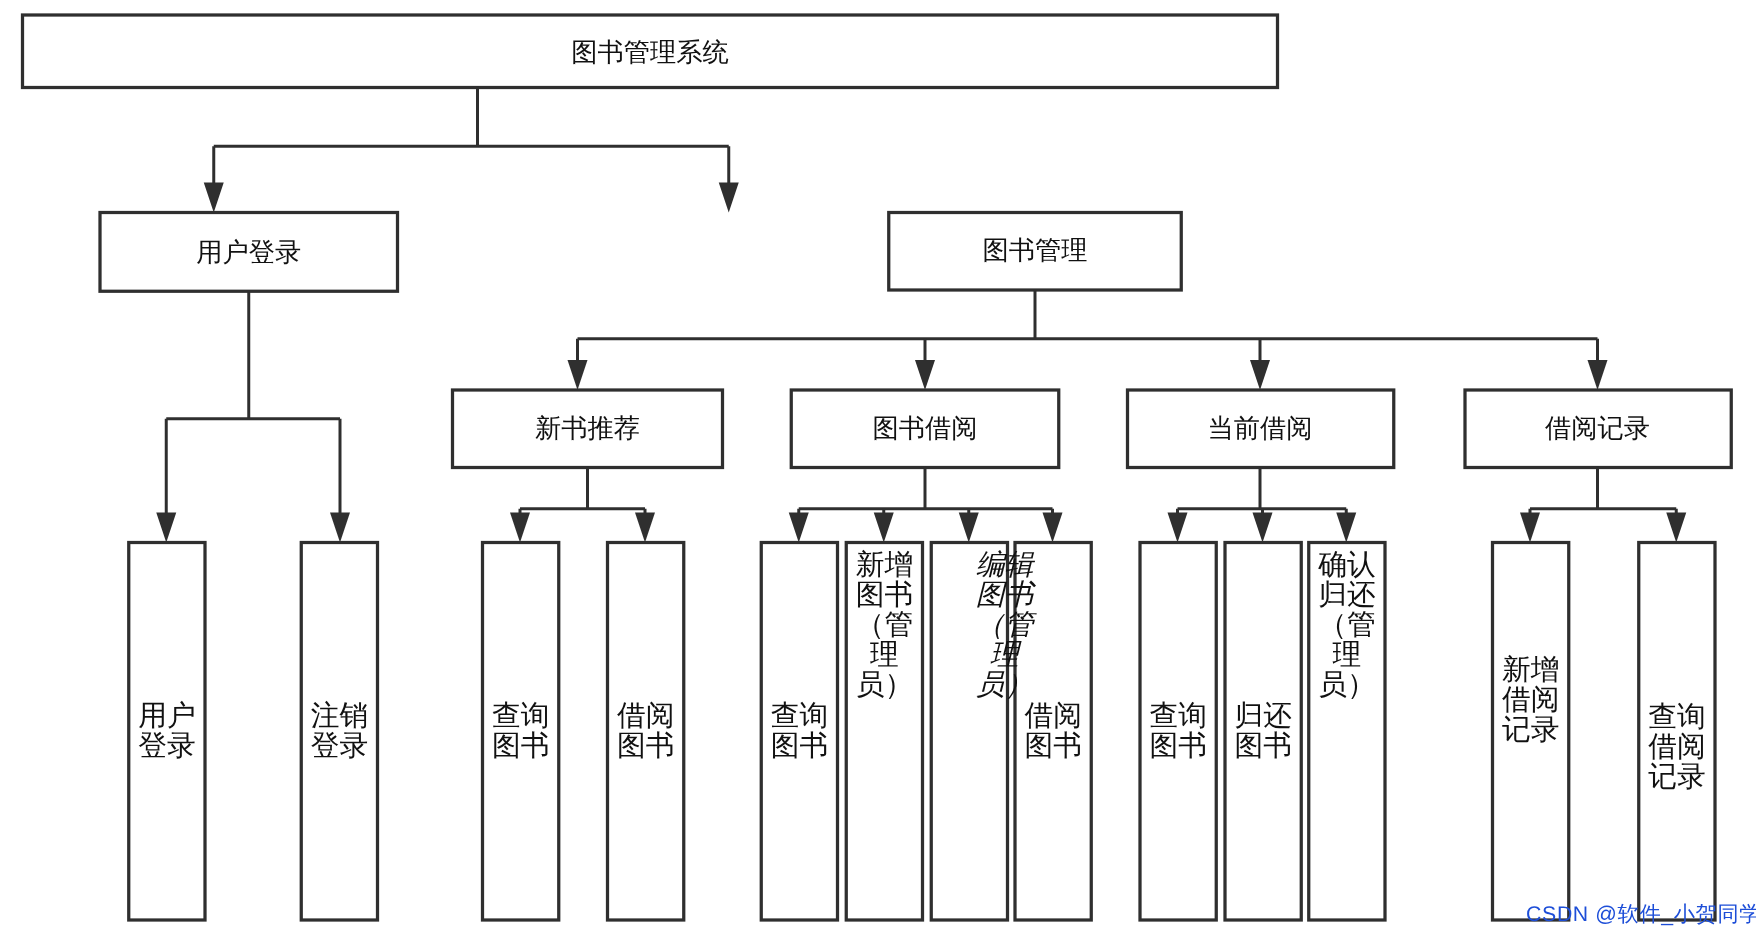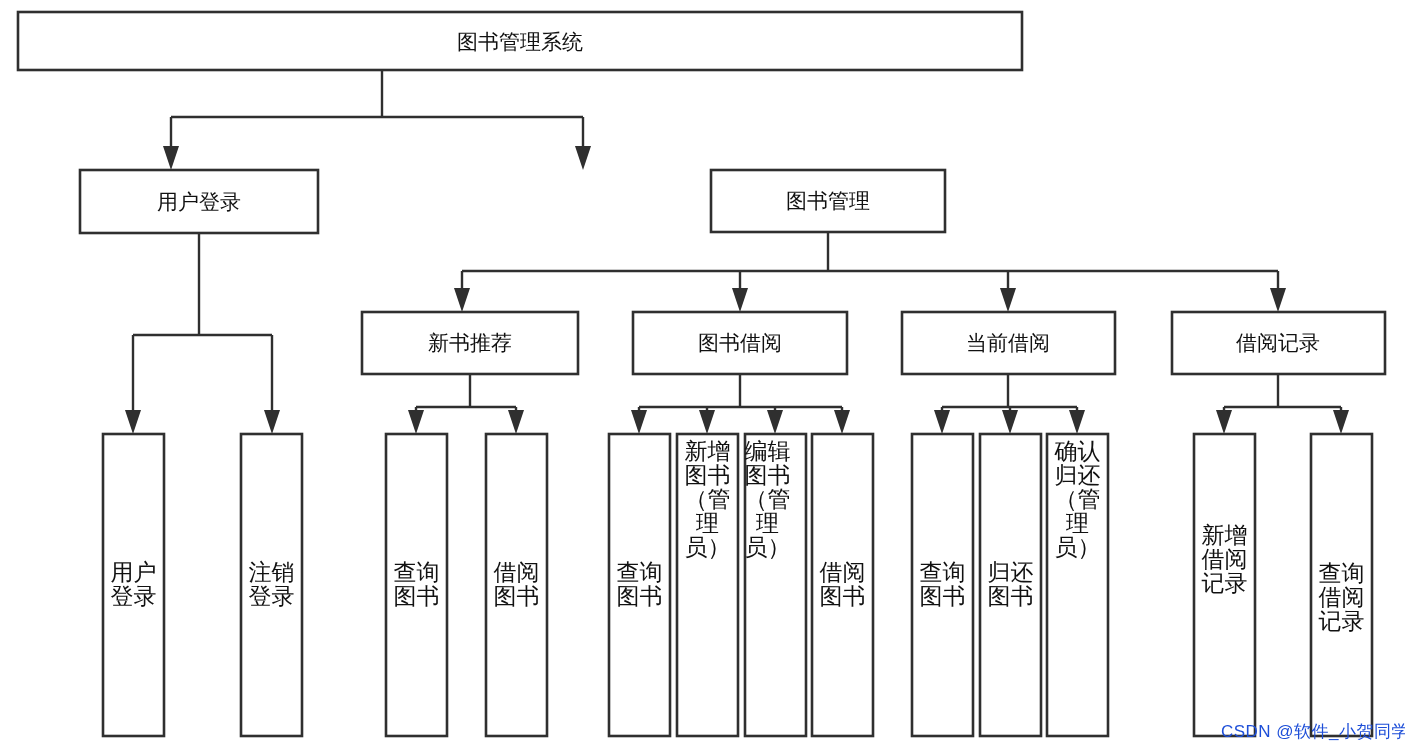--- a/index.html
+++ b/index.html
@@ -204,21 +204,21 @@
   </svg>
 
   <div class="v-label" style="left:103px; top:434px; width:61px; height:302px; display:flex; align-items:center; justify-content:center;">用户登录</div>
   <div class="v-label" style="left:241px; top:434px; width:61px; height:302px; display:flex; align-items:center; justify-content:center;border-radius:18px;">注销登录</div>
 
   <div class="v-label" style="left:386px; top:434px; width:61px; height:302px; display:flex; align-items:center; justify-content:center;">查询图书</div>
   <div class="v-label" style="left:486px; top:434px; width:61px; height:302px; display:flex; align-items:center; justify-content:center;">借阅图书</div>
 
   <div class="v-label" style="left:609px; top:434px; width:61px; height:302px; display:flex; align-items:center; justify-content:center;">查询图书</div>
   <div class="v-label" style="left:677px; top:440px; width:61px; height:290px; display:flex; align-items:flex-start; justify-content:center;">新增图书（管理员）</div>
-  <div class="v-label" style="left:737px; top:440px; width:61px; height:290px; display:flex; align-items:flex-start; justify-content:center;">编辑图书（管理员）</div>
+  <div class="v-label" style="left:773px; top:440px; width:61px; height:290px; display:flex; align-items:flex-start; justify-content:center;font-style:italic;">编辑图书（管理员）</div>
   <div class="v-label" style="left:812px; top:434px; width:61px; height:302px; display:flex; align-items:center; justify-content:center;">借阅图书</div>
 
   <div class="v-label" style="left:912px; top:434px; width:61px; height:302px; display:flex; align-items:center; justify-content:center;">查询图书</div>
   <div class="v-label" style="left:980px; top:434px; width:61px; height:302px; display:flex; align-items:center; justify-content:center;">归还图书</div>
   <div class="v-label" style="left:1047px; top:440px; width:61px; height:290px; display:flex; align-items:flex-start; justify-content:center;">确认归还（管理员）</div>
 
   <div class="v-label" style="left:1194px; top:434px; width:61px; height:252px; display:flex; align-items:center; justify-content:center;">新增借阅记录</div>
   <div class="v-label" style="left:1311px; top:447px; width:61px; height:302px; display:flex; align-items:center; justify-content:center;">查询借阅记录</div>
 
   <div class="watermark">CSDN @软件_小贺同学</div>

